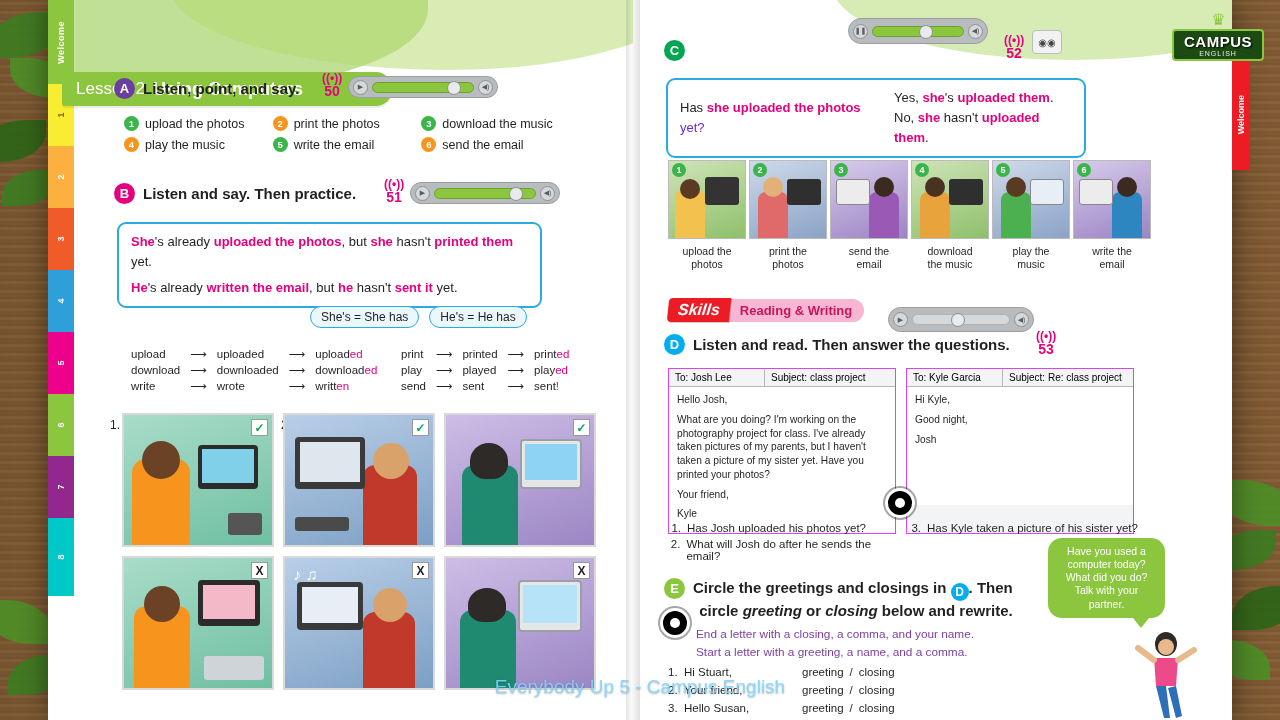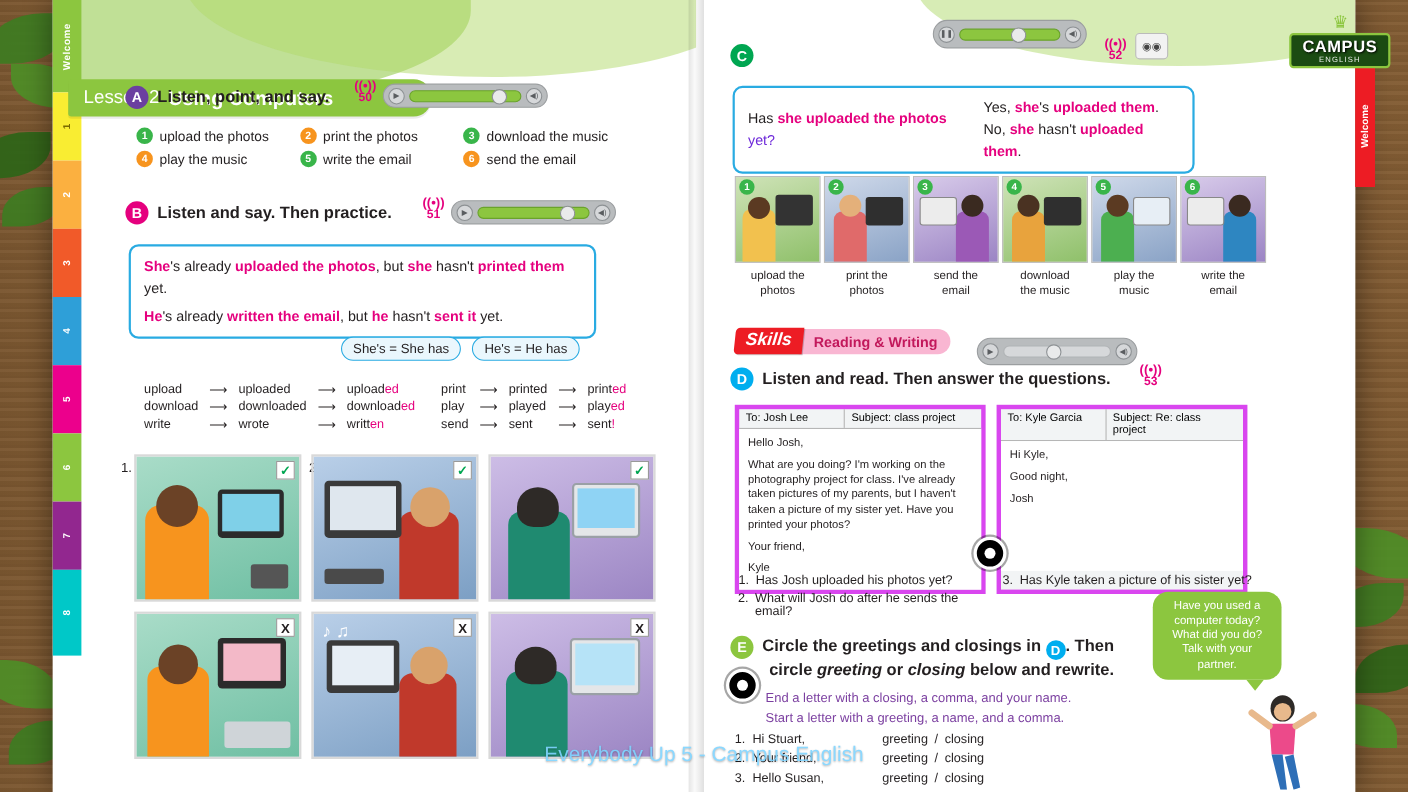--- a/index.html
+++ b/index.html
@@ -83,21 +83,21 @@
     display:flex; align-items:center; padding:0 4px; gap:4px;
     border:1px solid #9b9ea0;
   }
   .player .btn { width:15px; height:15px; border-radius:50%; background:#d6d8da; border:1px solid #8d9194;
                  display:flex; align-items:center; justify-content:center; font-size:7px; color:#5a5d60;}
   .player .bar { flex:1; height:11px; border-radius:6px; background:#8cc63f; border:1px solid #6aa32b; position:relative; }
   .player .knob { position:absolute; right:12px; top:-2px; width:14px; height:14px; border-radius:50%;
                   background:#e9eaeb; border:1px solid #8d9194; }
   .cd-ic { display:flex; flex-direction:column; align-items:center; line-height:1; }
   .cd-ic .wifi { color:#e5007e; font-size:12px; font-weight:bold; }
-  .cd-ic .num { color:#e5007e; font-size:11px; font-weight:bold; }
+  .cd-ic .num { color:#e5007e; font-size:14px; font-weight:bold; }
 
   
   .wordlist { position:absolute; display:grid; grid-template-columns:repeat(3, 1fr); row-gap:6px; column-gap:6px; }
   .wl-item { display:flex; align-items:center; gap:6px; font-size:12.5px; color:#231f20; }
   .numdot { width:15px; height:15px; border-radius:50%; background:#f7941e; color:#fff; font-size:9.5px;
             display:flex; align-items:center; justify-content:center; font-weight:bold; }
   .numdot.g { background:#39b54a; }
 
   
   .bluebox {
@@ -143,21 +143,21 @@
     padding:3px 10px; border-radius:4px 0 0 4px; transform:skewX(-6deg);
     box-shadow:1px 1px 0 rgba(0,0,0,.2);
   }
   .skills .lbl {
     background:#f9b6d2; color:#c2185b; font-weight:bold; font-size:13px;
     padding:4px 12px 4px 14px; border-radius:0 12px 12px 0; margin-left:-4px;
   }
 
   
   .emails { position:absolute; left:668px; top:368px; display:flex; gap:10px; }
-  .email { width:228px; border:4px solid #d946ef; background:#f2f4f5; }
+  .email { width:228px; border:1px solid #d946ef; background:#f2f4f5; }
   .email .hdr { display:flex; font-size:10px; border-bottom:1px solid #b6b6b6; }
   .email .hdr div { padding:3px 6px; }
   .email .hdr .to { width:96px; border-right:1px solid #b6b6b6; }
   .email .body { padding:6px 8px; font-size:10.2px; line-height:1.35; color:#231f20; background:#fff; min-height:118px;}
   .email .body p { margin:0 0 6px; }
 
   .qlist { position:absolute; font-size:11.5px; color:#231f20; }
   .qlist .row { display:flex; gap:6px; margin-bottom:4px; }
   .qlist .n { width:13px; text-align:right; }
 

